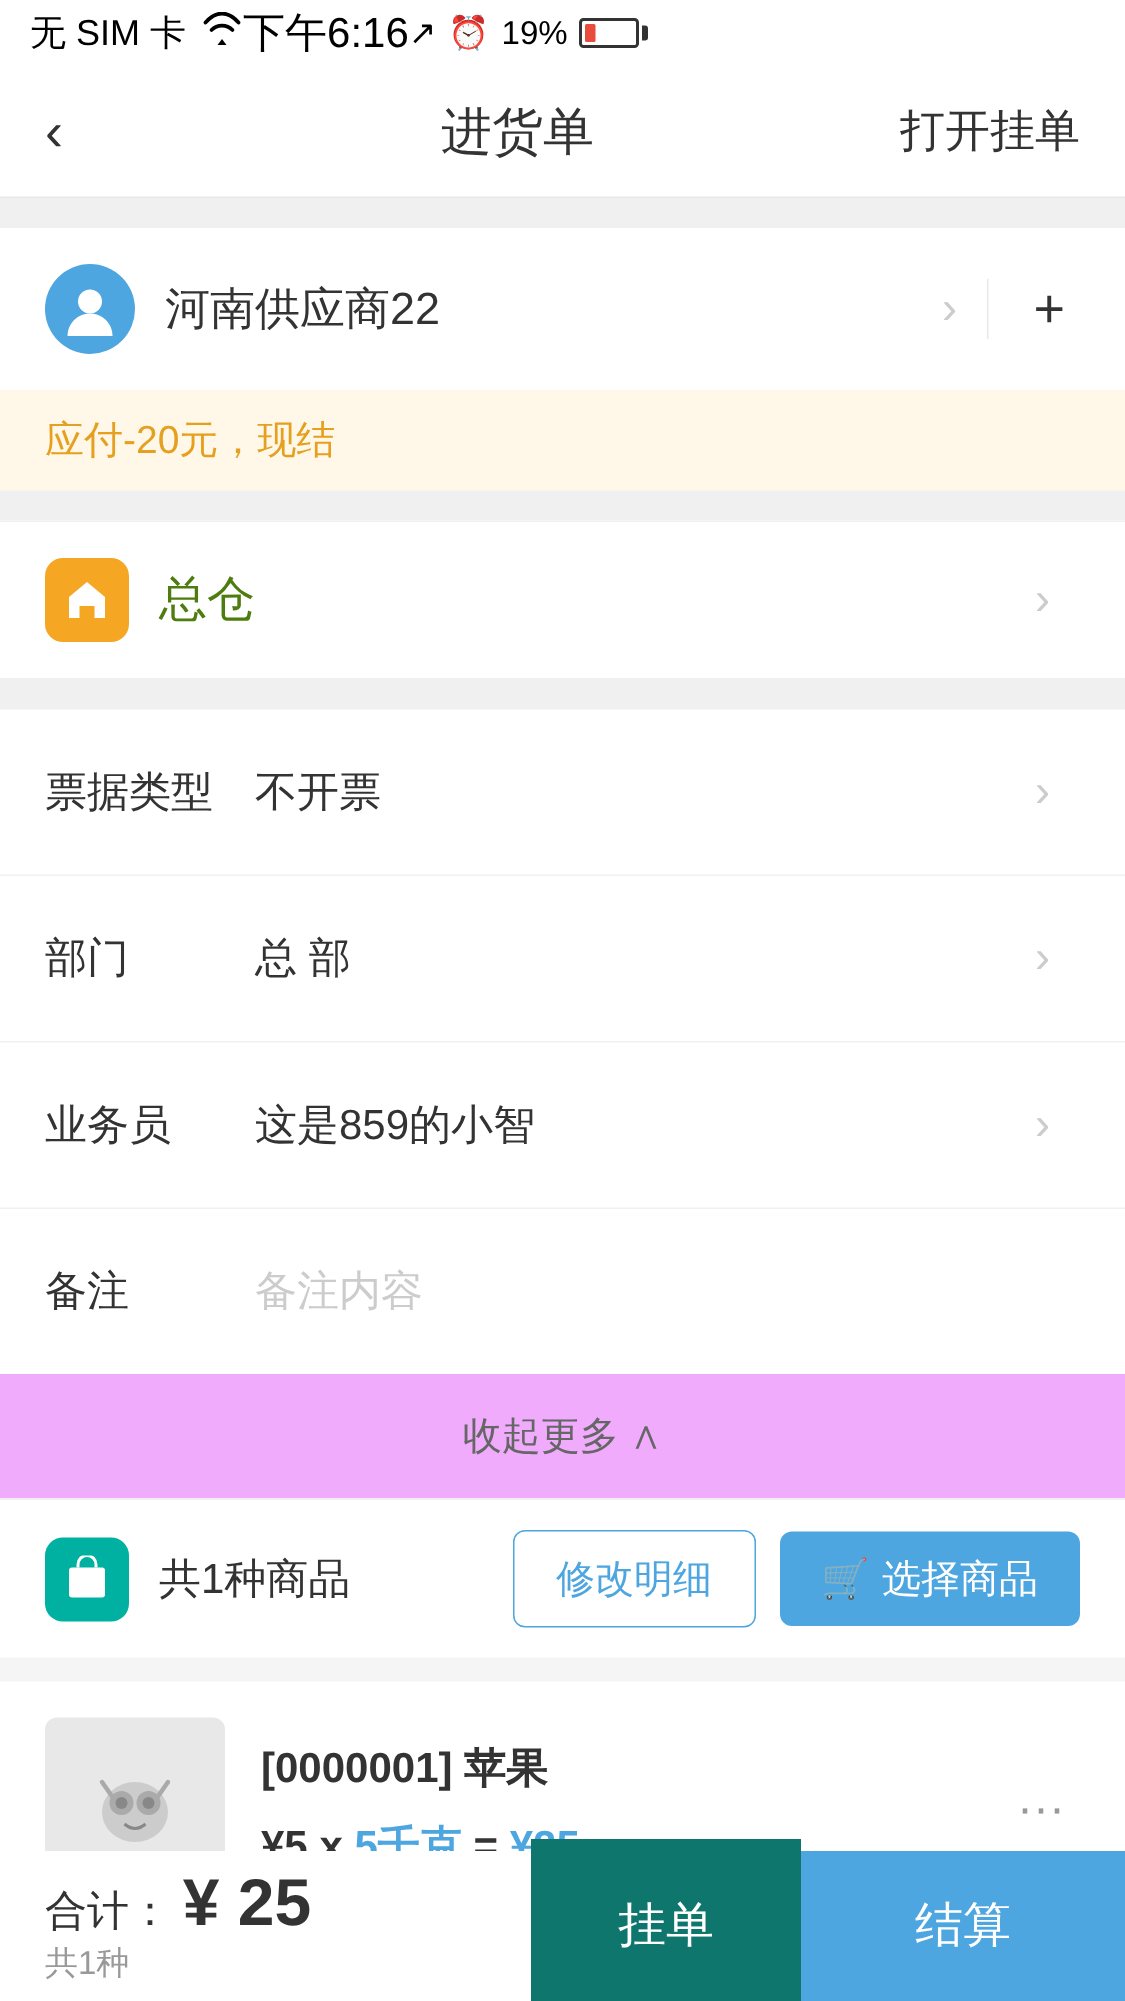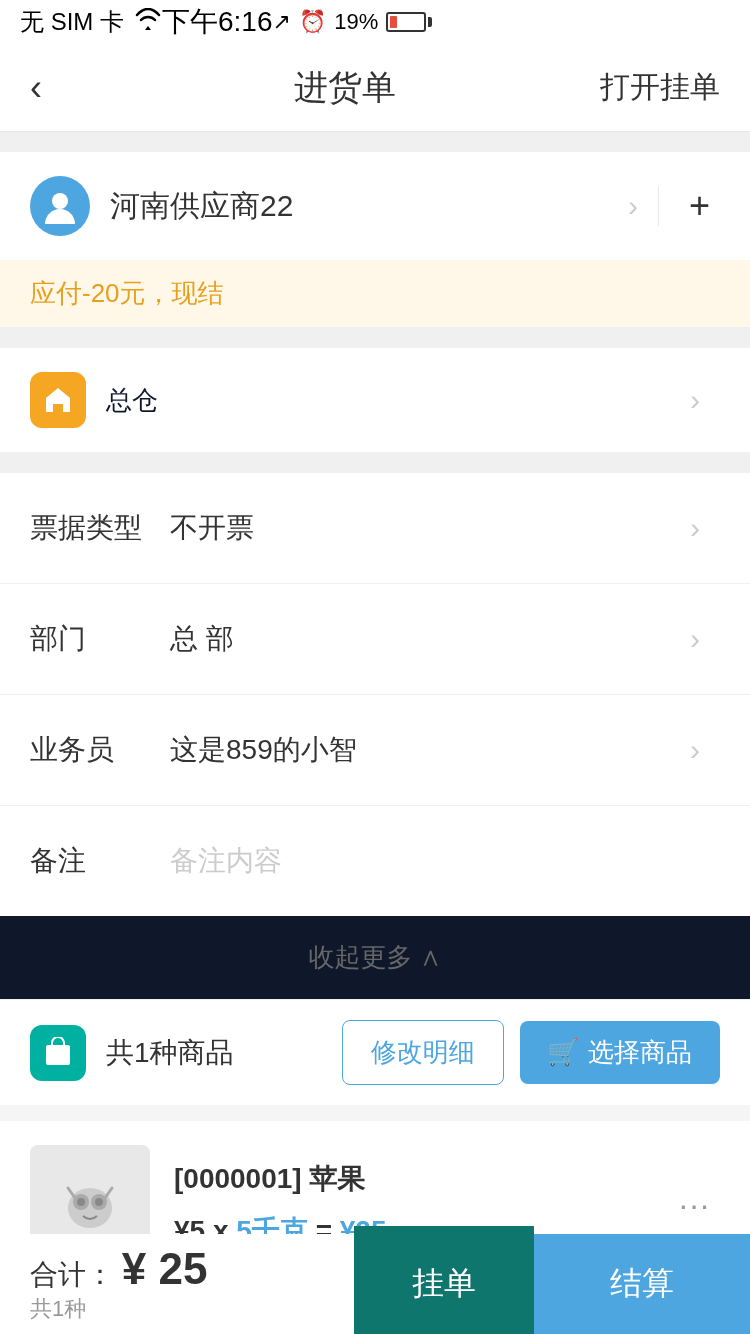--- a/index.html
+++ b/index.html
@@ -134,22 +134,22 @@
       border-radius: 12px;
       background: #f5a623;
       display: flex;
       align-items: center;
       justify-content: center;
       margin-right: 20px;
       flex-shrink: 0;
     }
     .warehouse-name {
       flex: 1;
-      font-size: 26px;
-      color: #0f172a;
+      font-size: 32px;
+      color: #4d7c0f;
     }
 
     
     .form-row {
       display: flex;
       align-items: center;
       padding: 36px 30px;
       background: #fff;
       border-top: 1px solid #f0f0f0;
     }
@@ -167,21 +167,21 @@
     }
     .form-placeholder {
       flex: 1;
       font-size: 28px;
       color: #ccc;
       margin-left: 20px;
     }
 
     
     .collapse-bar {
-      background: #0f172a;
+      background: #f0abfc;
       display: flex;
       align-items: center;
       justify-content: center;
       padding: 24px;
       font-size: 26px;
       color: #666;
       cursor: pointer;
     }
 
     

